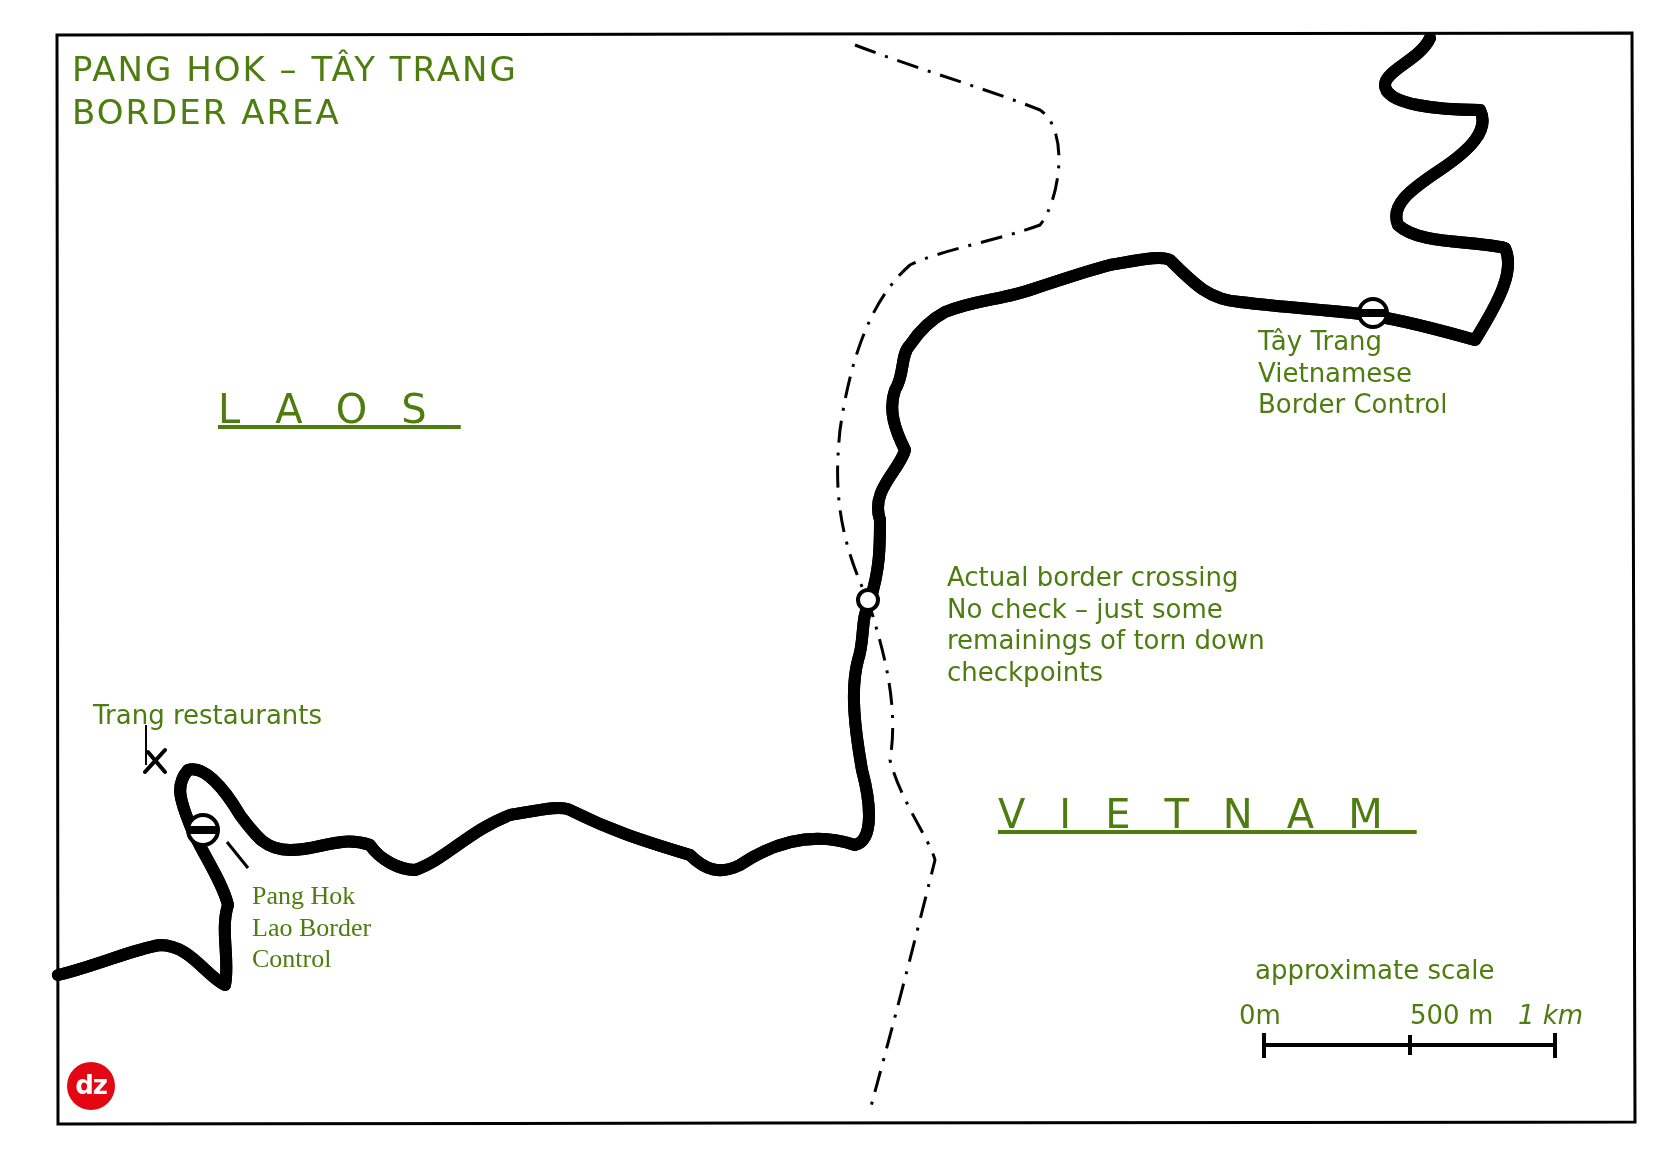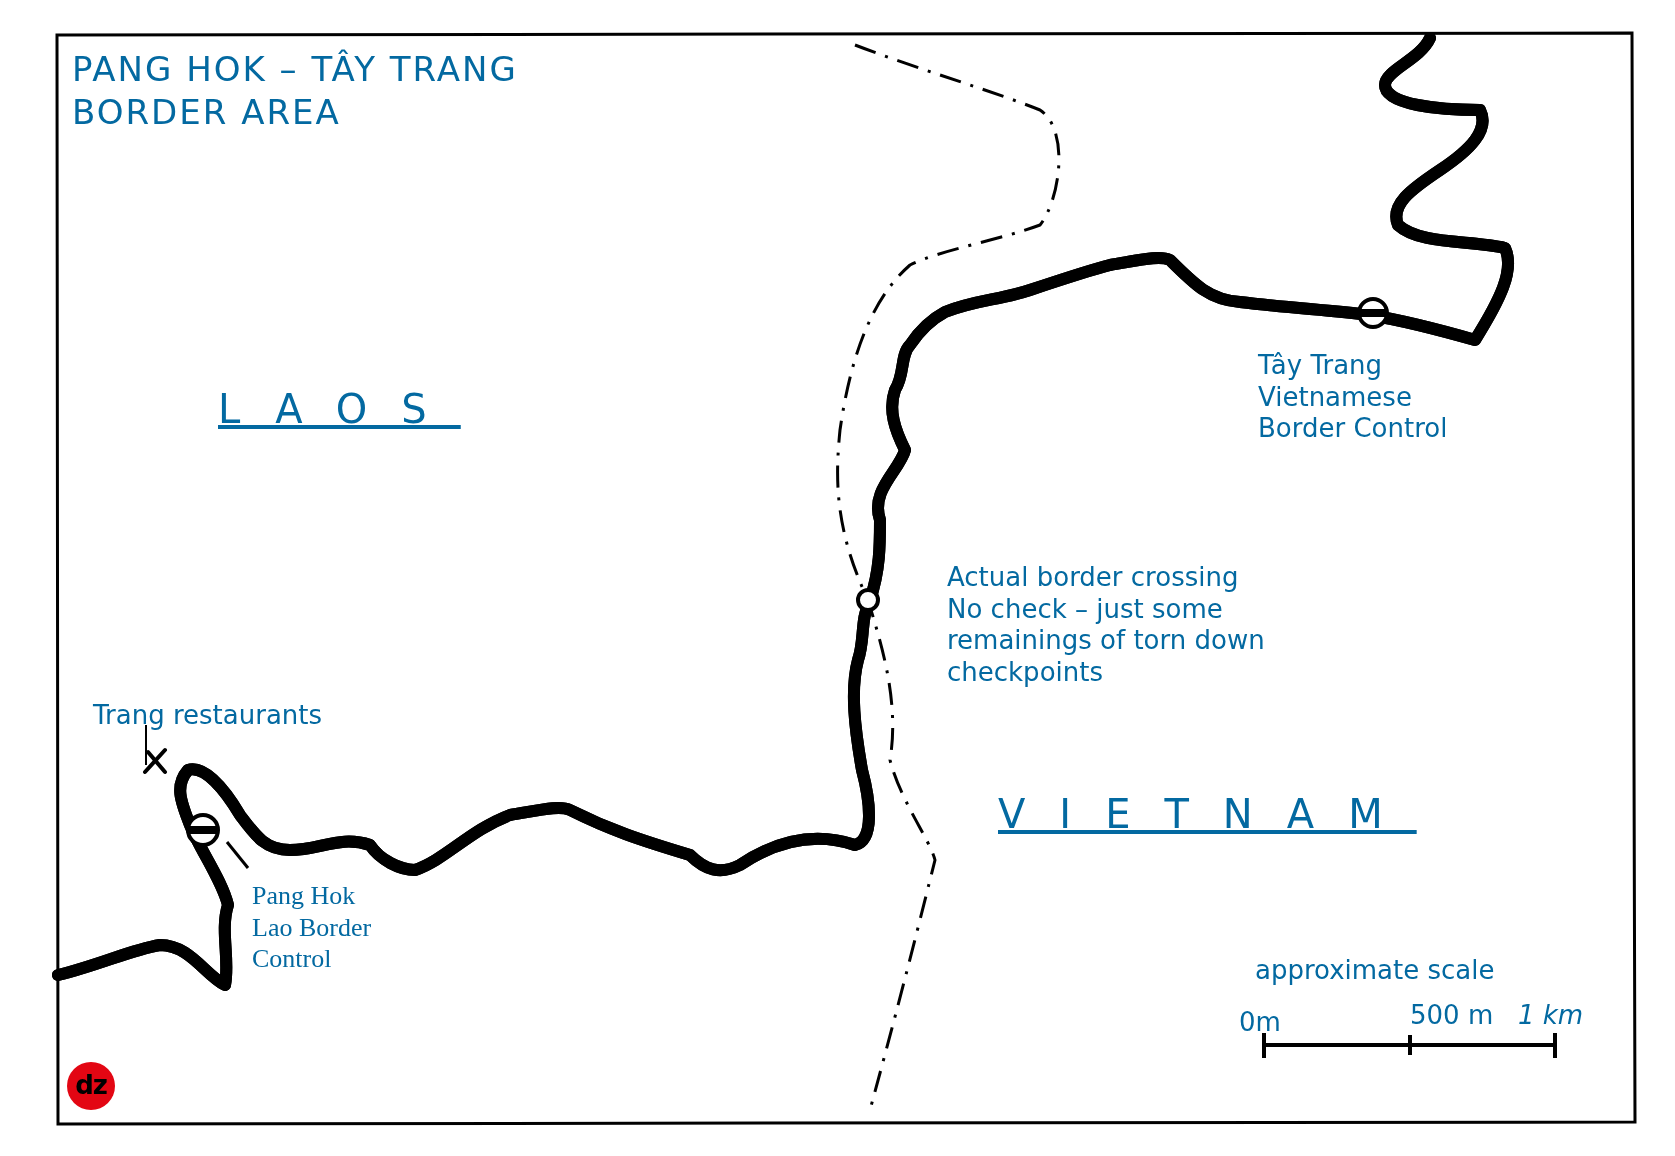--- a/index.html
+++ b/index.html
@@ -1,34 +1,34 @@
 <!DOCTYPE html>
 <html><head>
   <meta charset="utf-8">
   <style>
     html, body { margin: 0; padding: 0; background: #ffffff; }
     body { width: 1675px; height: 1156px; position: relative; overflow: hidden;
            font-family: "DejaVu Sans", sans-serif; color: #000; }
     #map { position: absolute; left: 0; top: 0; }
-    .lbl { position: absolute; font-family: "DejaVu Sans", sans-serif; color: #0369a1;
+    .lbl { position: absolute; font-family: "DejaVu Sans", sans-serif; color: #4d7c0f;
            white-space: pre-line; line-height: 1.22; }
     .title { left: 72px; top: 48px; font-size: 34px; letter-spacing: 2px; line-height: 1.25; }
     .country { font-size: 40px; letter-spacing: 34px; text-decoration: underline; }
     .laos { left: 218px; top: 385px; }
     .vietnam { left: 998px; top: 790px; }
     .note { font-size: 26px; }
-    .tt { left: 1258px; top: 350px; }
+    .tt { left: 1258px; top: 326px; }
     .actual { left: 947px; top: 562px; }
     .restaurants { left: 93px; top: 700px; }
     .panghok { left: 252px; top: 880px; font-family: Liberation Serif, serif; }
     .scale-title { left: 1255px; top: 955px; font-size: 26px; }
     .scale-lbl { top: 1000px; font-size: 26px; }
-    .s0 { left: 1239px; margin-top: 7px; } .s500 { left: 1378px; margin-left: 32px; } .s1k { left: 1518px; font-style: italic; }
+    .s0 { left: 1239px; } .s500 { left: 1378px; margin-left: 32px; } .s1k { left: 1518px; font-style: italic; }
     .logo { position: absolute; left: 67px; top: 1062px; width: 48px; height: 48px;
-            border-radius: 50%; background: #e30613; color: #000000; font-weight: bold;
+            border-radius: 50%; background: #e30613; color: #ffffff; font-weight: bold;
             font-size: 26px; text-align: center; line-height: 46px; letter-spacing: -1px; }
   </style>
 </head>
 <body>
 
 <svg id="map" width="1675" height="1156" viewBox="0 0 1675 1156" xmlns="http://www.w3.org/2000/svg">
 
   <path d="M57 35 L1632 33 L1635 1122 L58 1124 Z" fill="none" stroke="#000" stroke-width="3"></path>
 
   <path d="M855 45 C920 70 990 90 1040 110 C1070 130 1060 200 1040 225 C1000 240 940 250 910 265 C870 300 850 360 840 430 C835 480 835 530 868 600 C880 640 900 700 890 760 C900 800 930 840 935 860 C920 920 900 1000 870 1110" fill="none" stroke="#000" stroke-width="3" stroke-dasharray="22 10 3 10"></path>

